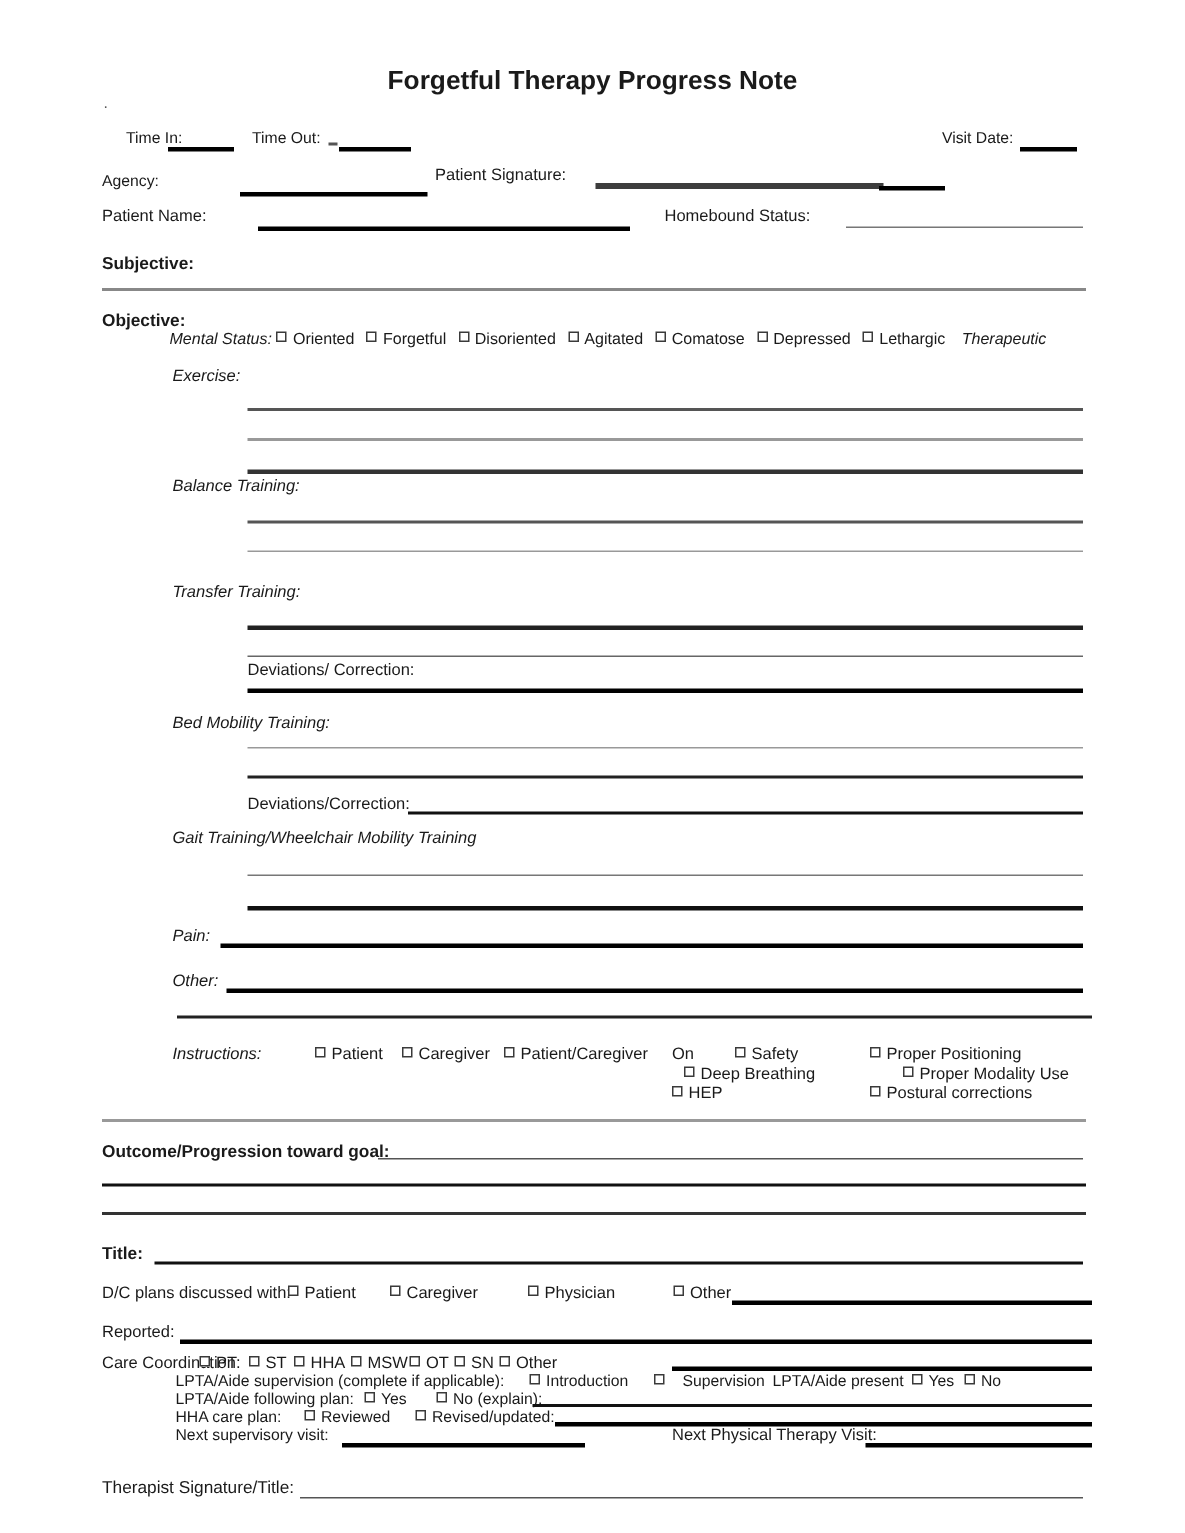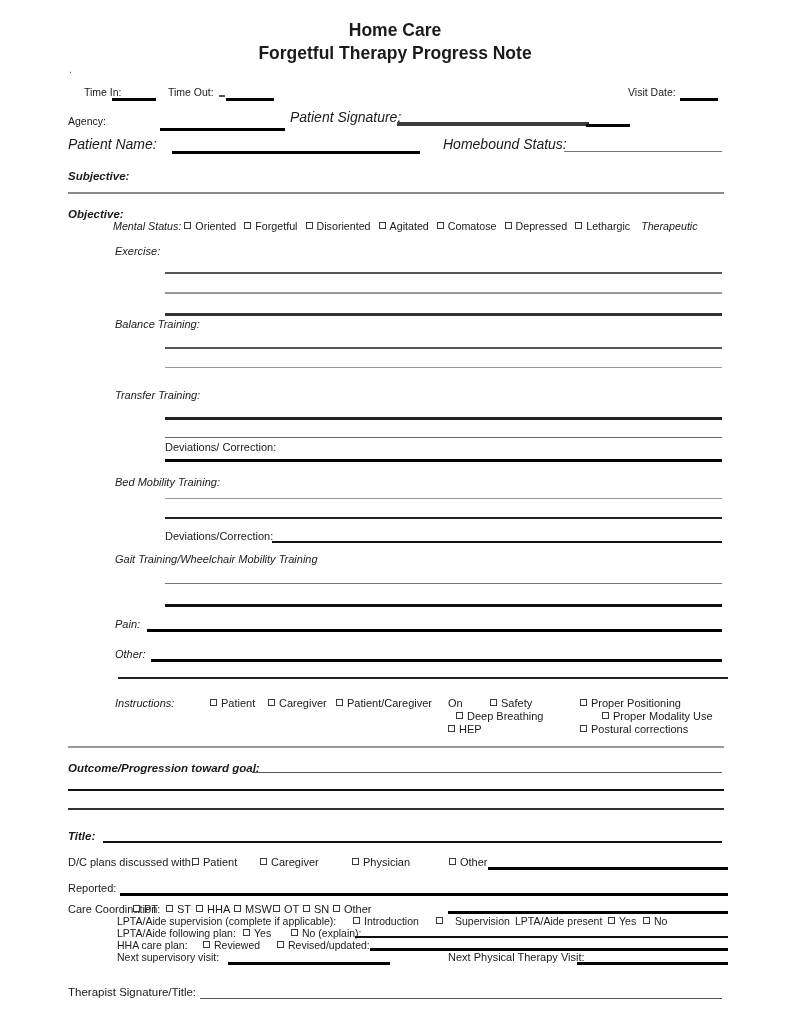--- a/index.html
+++ b/index.html
@@ -1,34 +1,33 @@
 <!DOCTYPE html>
 <html><head>
 <meta charset="utf-8">
 <style>
   html,body { margin:0; padding:0; background:#ffffff; }
   #page { position:relative; width:790px; height:1022px; background:#ffffff; overflow:hidden;
           font-family:"Liberation Sans", sans-serif; color:#1a1a1a; }
   .t  { position:absolute; font-size:11px; line-height:13px; white-space:nowrap; }
   .sm { font-size:10.5px; }
-  .lg { font-size:14px; line-height:16px;font-style:italic; }
-  .bi { font-weight:bold; font-style:italic; font-size:11.5px; }
+  .lg { font-size:11px; line-height:16px; }
+  .bi { font-weight:bold; font-size:11.5px; }
   .it { font-style:italic;text-align:right; }
   .ctr { position:absolute; left:0; width:790px; text-align:center; font-weight:bold; font-size:17.5px; line-height:20px; }
   .ln { position:absolute; background:#000; }
   .cb { display:inline-block; width:5px; height:5px; border:1px solid #3a3a3a; margin-right:4px; vertical-align:1px; background:#fff; }
   .opt { margin-right:8px; }
   .ms { font-size:10.7px; letter-spacing:0; }
 </style>
 </head>
 <body>
 
 <div id="page">
 
-  <div class="ctr" style="top:20px">Home Care</div>
   <div class="ctr" style="top:43px">Forgetful Therapy Progress Note</div>
   <div class="t sm" style="left:69px;top:63px;color:#555">.</div>
 
   <div class="t sm" style="left:84px;top:86px">Time In:</div>
   <div class="ln" style="left:112px;top:98px;width:44px;height:2.5px"></div>
   <div class="t sm" style="left:168px;top:86px">Time Out:</div>
   <div class="ln" style="left:219px;top:95px;width:6px;height:1.5px;background:#555"></div>
   <div class="ln" style="left:226px;top:98px;width:48px;height:2.5px"></div>
   <div class="t sm" style="left:628px;top:86px">Visit Date:</div>
   <div class="ln" style="left:680px;top:98px;width:38px;height:2.5px"></div>

